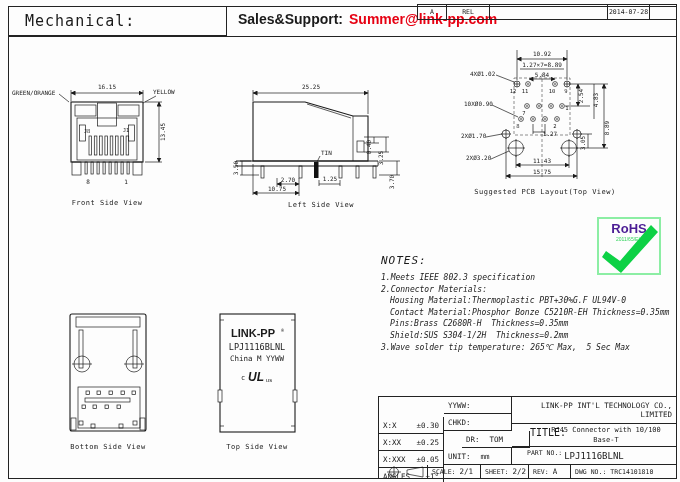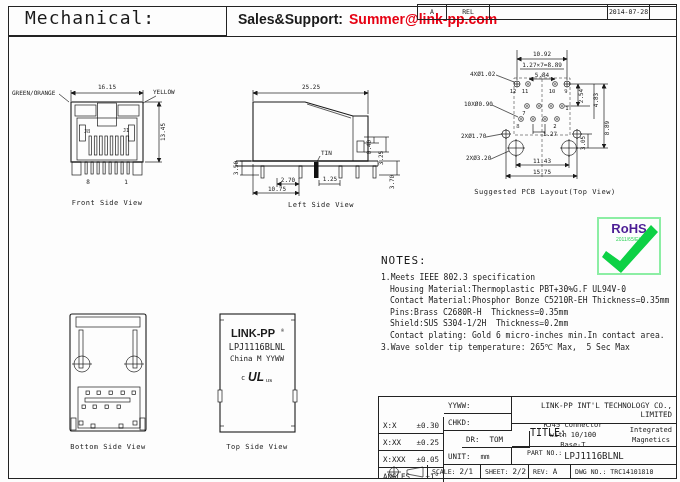--- a/index.html
+++ b/index.html
@@ -2,29 +2,29 @@
 <html><head>
 <meta charset="utf-8">
 <style>
   html,body{margin:0;padding:0;background:#fff;}
   .sheet{position:relative;width:680px;height:482px;background:#fdfdfd;overflow:hidden;
          font-family:"DejaVu Sans Mono",monospace;color:#1a1a1a;}
   .abs{position:absolute;}
   .frame{left:8px;top:6px;width:667px;height:471px;border:1.2px solid #222;}
   .hdr-line{left:8px;top:36px;width:668px;height:1.2px;background:#222;}
   .mech-box{left:8px;top:6px;width:219px;height:30px;border:1.2px solid #222;
-            display:flex;padding-left:16px;box-sizing:border-box;
-            font-size:18px;letter-spacing:1px;}
+            display:flex;align-items:center;padding-left:16px;box-sizing:border-box;
+            font-size:15px;letter-spacing:1px;}
   .support{left:238px;top:11px;font-family:"Liberation Sans",sans-serif;font-size:14px;font-weight:700;}
   .support .email{color:#e60012;margin-left:6px;font-weight:600;}
   table.rev{position:absolute;left:417px;top:4px;border-collapse:collapse;table-layout:fixed;}
   table.rev th,table.rev td{border:1px solid #222;font-weight:normal;font-size:6.5px;
         text-align:center;height:14px;padding:0;font-family:"DejaVu Sans Mono",monospace;overflow:hidden;}
   
-  .notes{left:381px;top:254px;width:296px;}
+  .notes{left:381px;top:254px;width:296px;font-style:italic;}
   .notes-h{font-size:11px;letter-spacing:1px;margin-bottom:5px;}
   .nl{font-size:8px;line-height:11.6px;white-space:pre;}
   .ind{padding-left:9px;}
   
   .rohs{left:597px;top:217px;width:64px;height:58px;border:2px solid #8ceea4;box-sizing:border-box;text-align:center;}
   .rohs-t{font-family:"Liberation Sans",sans-serif;font-weight:700;font-size:13px;color:#4c1d95;line-height:14px;margin-top:3px;}
   .rohs-d{font-family:"Liberation Sans",sans-serif;font-size:5px;color:#35d45f;line-height:6px;}
   .rohs svg{position:absolute;left:0;top:0;overflow:visible;}
   
   .tb{left:378px;top:396px;width:298px;height:82px;border-top:1px solid #222;border-left:1px solid #222;}
@@ -331,25 +331,25 @@
     <div class="rohs-t">RoHS</div>
     <div class="rohs-d">2011/65/EU</div>
     <svg width="64" height="58">
       <polygon points="7,32 21,42 52,6 59,13 22,54 3,38" fill="#0dd145"></polygon>
     </svg>
   </div>
 
   <div class="abs notes">
     <div class="notes-h">NOTES:</div>
     <div class="nl">1.Meets IEEE 802.3 specification</div>
+    <div class="nl">2.Connector Materials:</div>
     <div class="nl ind">Housing Material:Thermoplastic PBT+30%G.F UL94V-0</div>
     <div class="nl ind">Contact Material:Phosphor Bonze C5210R-EH Thickness=0.35mm</div>
     <div class="nl ind">Pins:Brass C2680R-H  Thickness=0.35mm</div>
     <div class="nl ind">Shield:SUS S304-1/2H  Thickness=0.2mm</div>
-    <div class="nl ind">Contact plating: Gold 6 micro-inches min.In contact area.</div>
     <div class="nl">3.Wave solder tip temperature: 265℃ Max,  5 Sec Max</div>
   </div>
 
   <svg class="abs" style="left:55px;top:300px" width="120" height="155" viewBox="0 0 120 155">
     <g>
       <rect class="bd" x="15" y="14" width="76" height="117" rx="2"></rect>
       <rect class="ln" x="21" y="17" width="64" height="10"></rect>
       <rect class="ln" x="24" y="30" width="4" height="38"></rect>
       <rect class="ln" x="78" y="30" width="4" height="38"></rect>
       <circle class="ln" cx="27" cy="64" r="8"></circle>
@@ -436,21 +436,20 @@
       <span>UNIT:</span>
       <span style="margin-left:10px">mm</span>
     </div>
 
     <div class="cell company" style="left:133px;top:0;width:165px;height:27px">
       <span>LINK-PP INT'L TECHNOLOGY CO., LIMITED</span>
     </div>
     <div class="cell titlecell" style="left:133px;top:27px;width:165px;height:23px">
       <span class="tl">TITLE:</span>
       <div class="tline">RJ45 Connector with 10/100 Base-T</div>
-      <div class="tline">Integrated Magnetics</div>
     </div>
     <div class="cell partcell" style="left:133px;top:50px;width:165px;height:18px">
       <span class="pl">PART NO.:</span>
       <span class="val9">LPJ1116BLNL</span>
     </div>
 
     <div class="cell" style="left:0;top:68px;width:49px;height:14px">
       <svg width="44" height="14" style="position:static">
         <circle class="ln" cx="11" cy="7" r="4.5"></circle>
         <line class="ln" x1="4" y1="7" x2="18" y2="7"></line>

